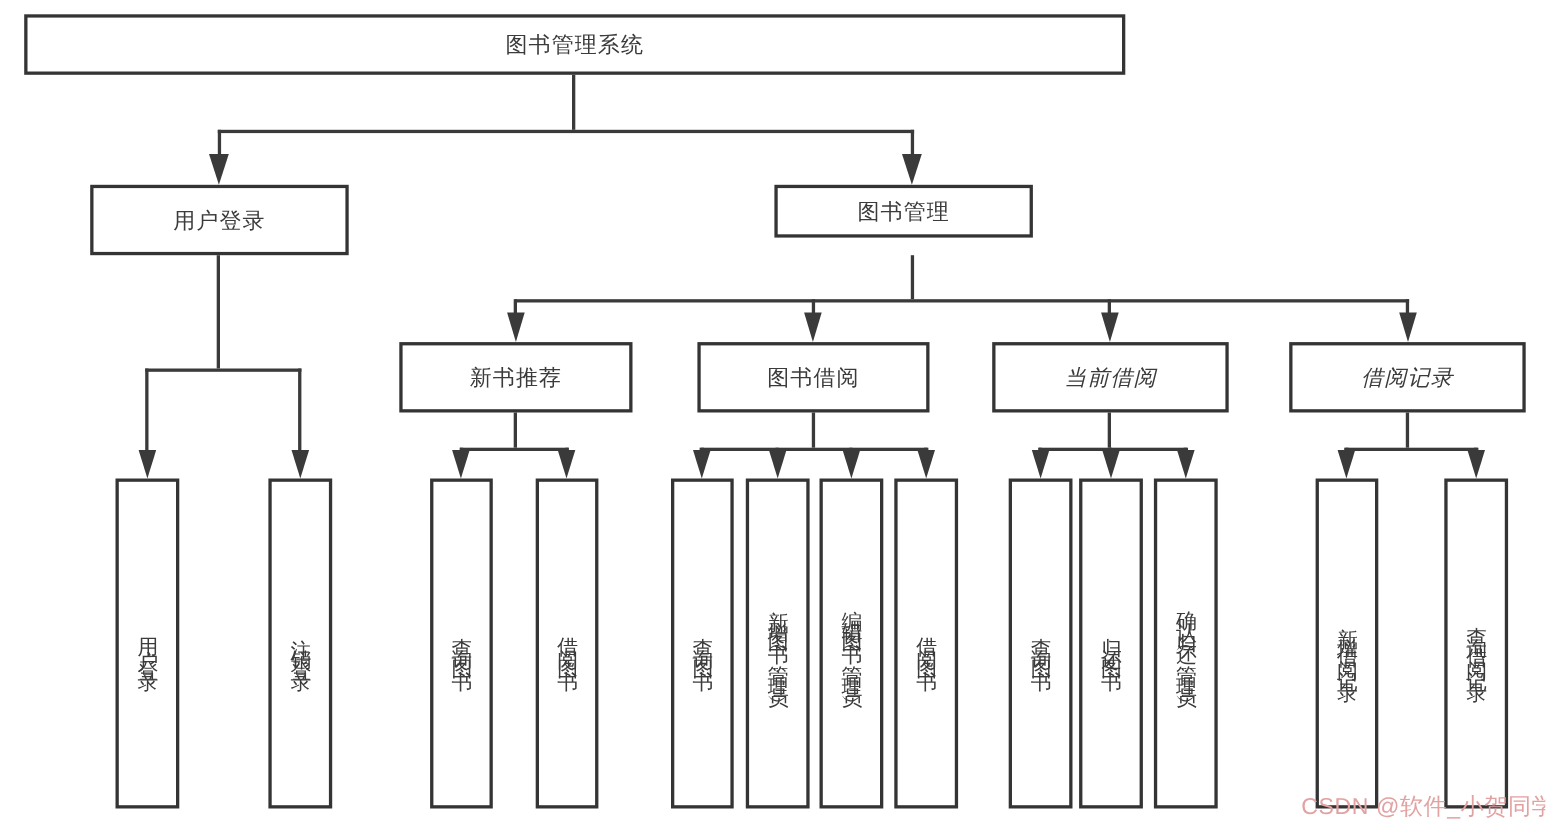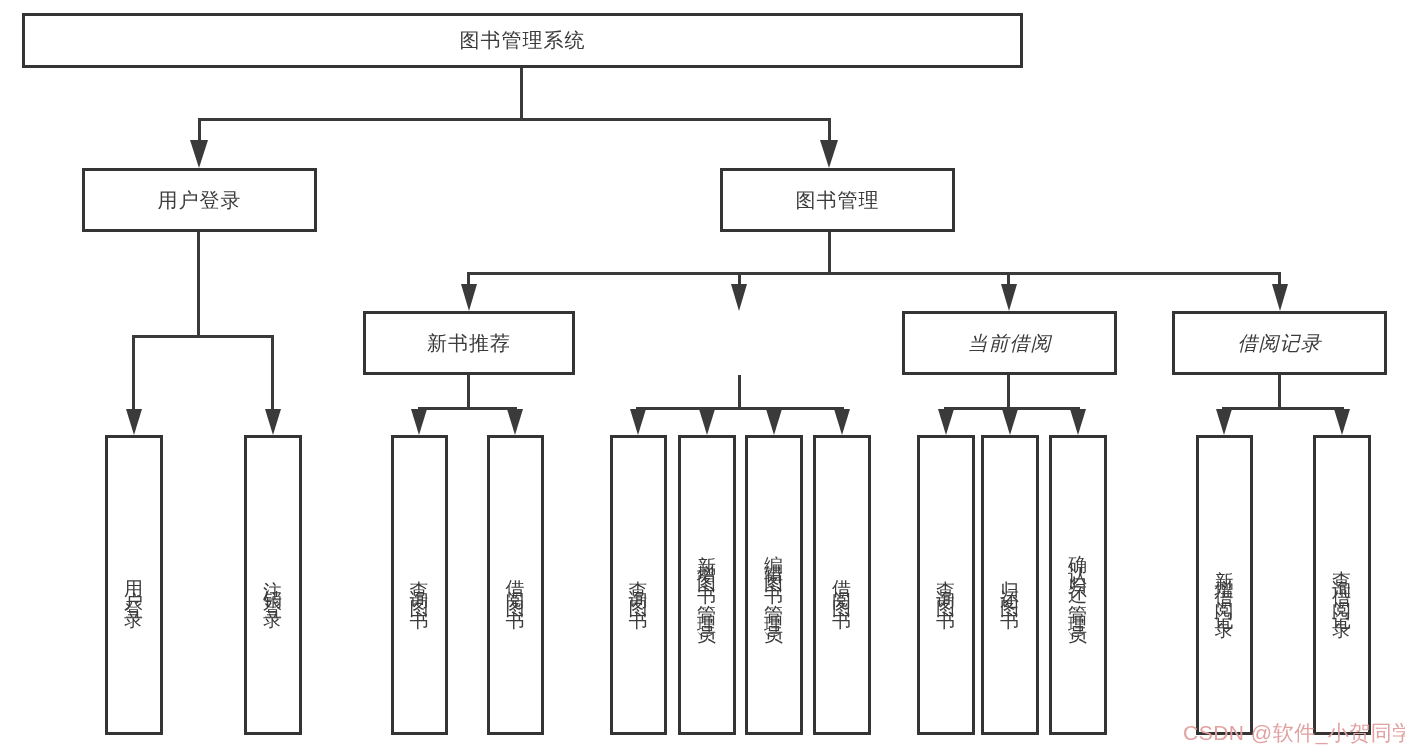--- a/index.html
+++ b/index.html
@@ -35,28 +35,31 @@
 <div id="canvas">
 
   <div class="box" style="left:22px;top:13px;width:1001px;height:55px;">
     <span>图书管理系统</span>
   </div>
 
   <div class="box" style="left:82px;top:168px;width:235px;height:64px;">
     <span>用户登录</span>
   </div>
 
-  <div class="box" style="left:720px;top:168px;width:235px;height:64px;text-align:center;">
+  <div class="box" style="left:704px;top:168px;width:235px;height:48px;text-align:center;">
     <span>图书管理</span>
   </div>
 
   <div class="box" style="left:363px;top:311px;width:212px;height:64px;">
     <span>新书推荐</span>
   </div>
 
+  <div class="box" style="left:634px;top:311px;width:211px;height:64px;">
+    <span>图书借阅</span>
+  </div>
 
   <div class="box" style="left:902px;top:311px;width:215px;height:64px;font-style:italic;">
     <span>当前借阅</span>
   </div>
 
   <div class="box" style="left:1172px;top:311px;width:215px;height:64px;font-style:italic;">
     <span>借阅记录</span>
   </div>
 
   <div class="box vbox" style="left:105px;top:435px;width:58px;height:300px;">

